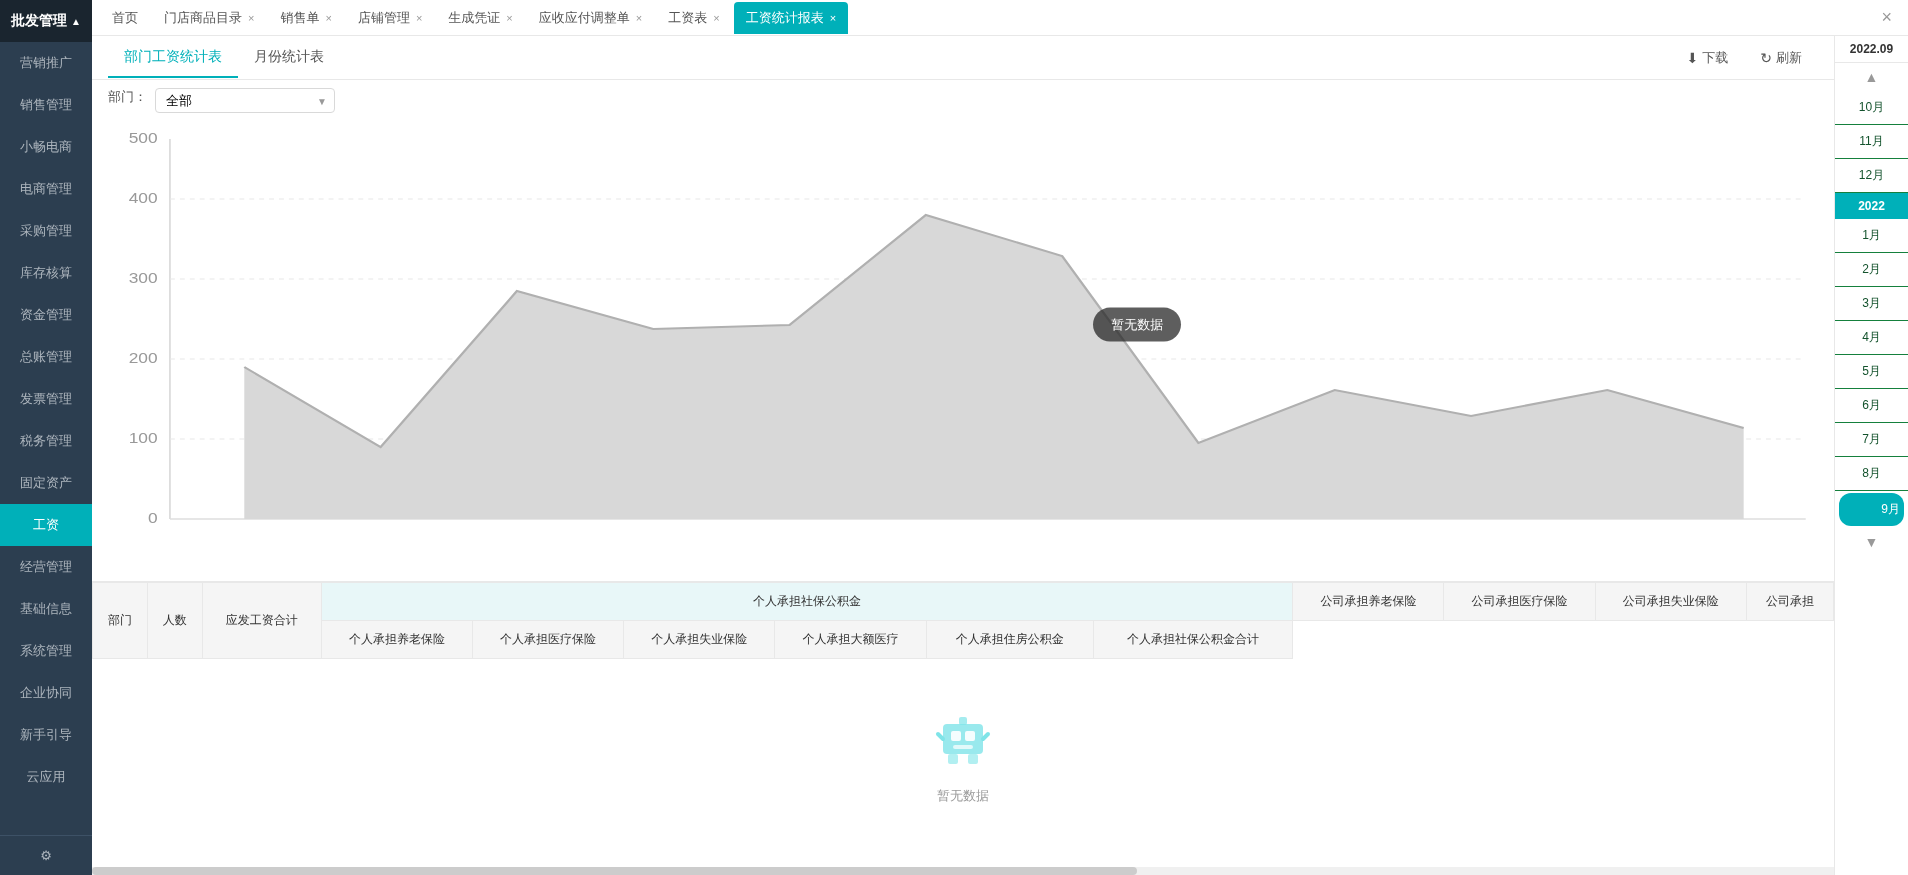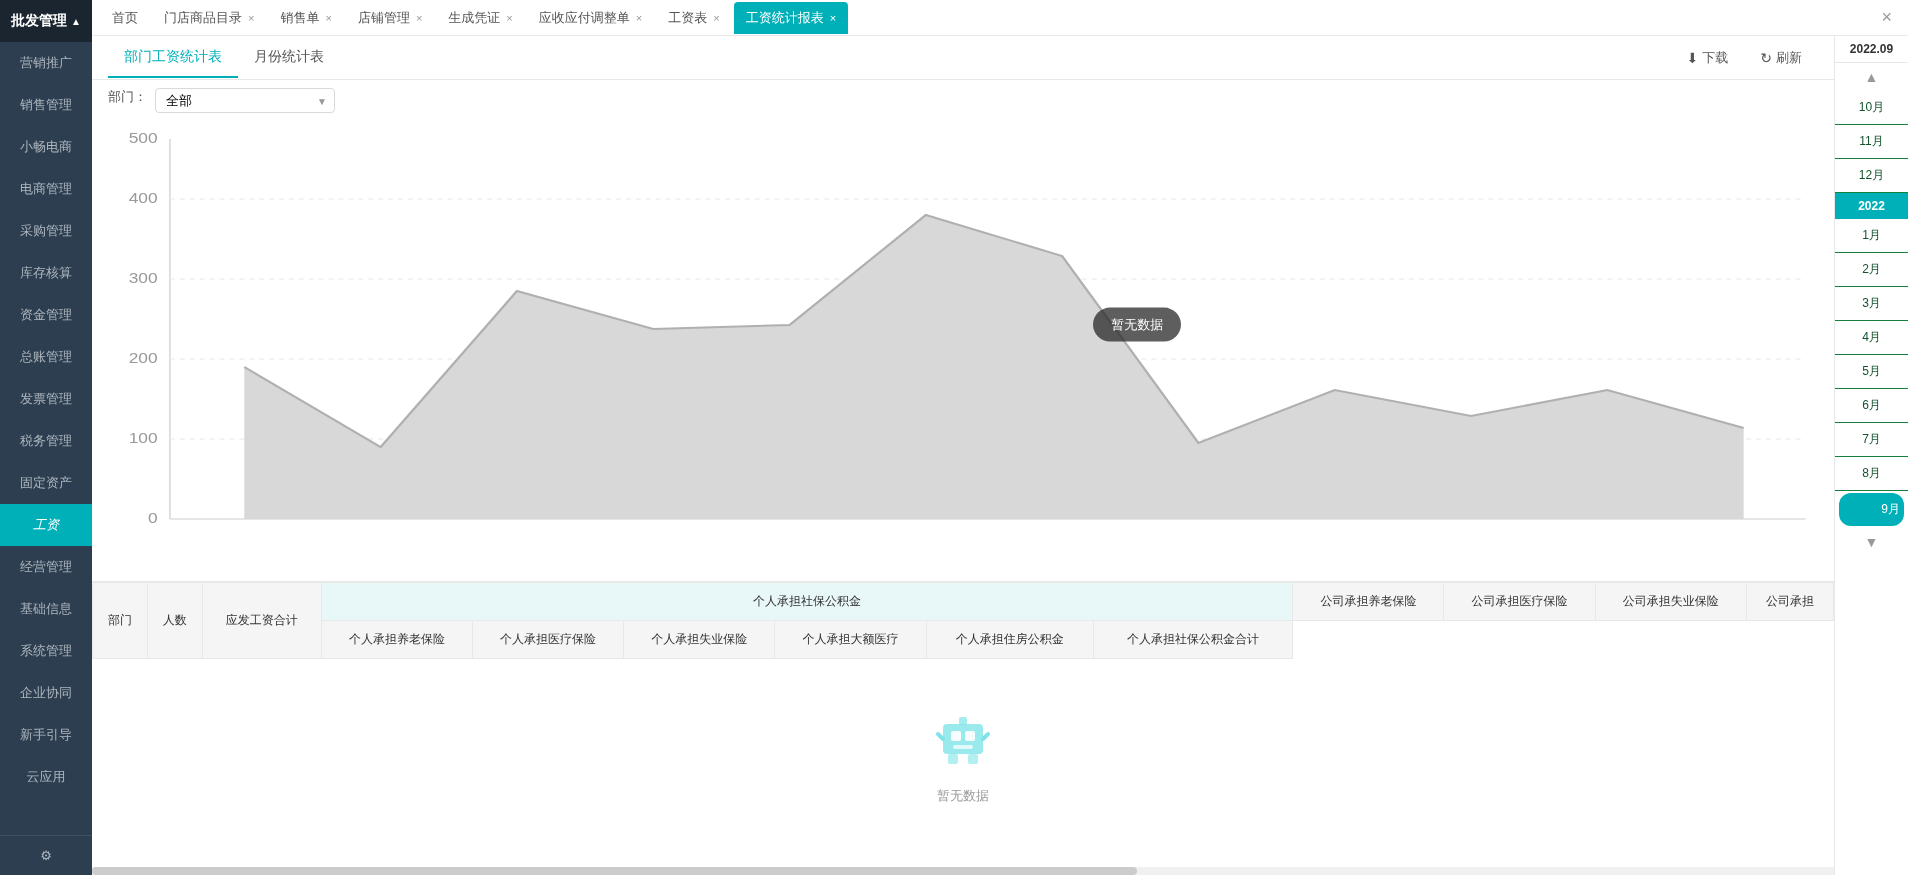--- a/index.html
+++ b/index.html
@@ -2,21 +2,21 @@
 <html><head>
   <meta charset="utf-8">
   <style>
     * { margin: 0; padding: 0; box-sizing: border-box; }
     body { font-family: "Microsoft YaHei", Arial, sans-serif; font-size: 13px; display: flex; height: 875px; overflow: hidden; background: #f0f2f5; }
 
     
     .sidebar { width: 92px; background: #2c3e50; color: #ccc; display: flex; flex-direction: column; height: 100%; flex-shrink: 0; }
     .sidebar-title { background: #1a252f; color: #fff; text-align: left; padding: 12px 6px; font-size: 14px; font-weight: bold; display: flex; align-items: center; justify-content: center; gap: 4px; cursor: pointer; }
     .sidebar-item { padding: 12px 0; text-align: center; color: #adb5bd; cursor: pointer; font-size: 13px; transition: background 0.2s; }
-    .sidebar-item.active { background: #00b0b9; color: #fff; font-style: italic; }
+    .sidebar-item.active { background: #00b0b9; color: #fff; }
     .sidebar-bottom { margin-top: auto; padding: 12px 0; text-align: center; color: #adb5bd; cursor: pointer; border-top: 1px solid #3d5166; }
 
     
     .main { flex: 1; display: flex; flex-direction: column; overflow: hidden; }
 
     
     .top-tabs { background: #fff; border-bottom: 1px solid #e8e8e8; display: flex; align-items: center; height: 36px; padding: 0 8px; gap: 2px; flex-shrink: 0; position: relative; }
     .top-tab { padding: 16px 12px; font-size: 13px; color: #555; cursor: pointer; display: flex; align-items: center; gap: 4px; border-radius: 4px 4px 0 0; white-space: nowrap; height: 30px; }
     .top-tab.active { background: #00b0b9; color: #fff; }
     .top-tab .close-x { font-size: 11px; color: #999; margin-left: 2px; cursor: pointer; }

